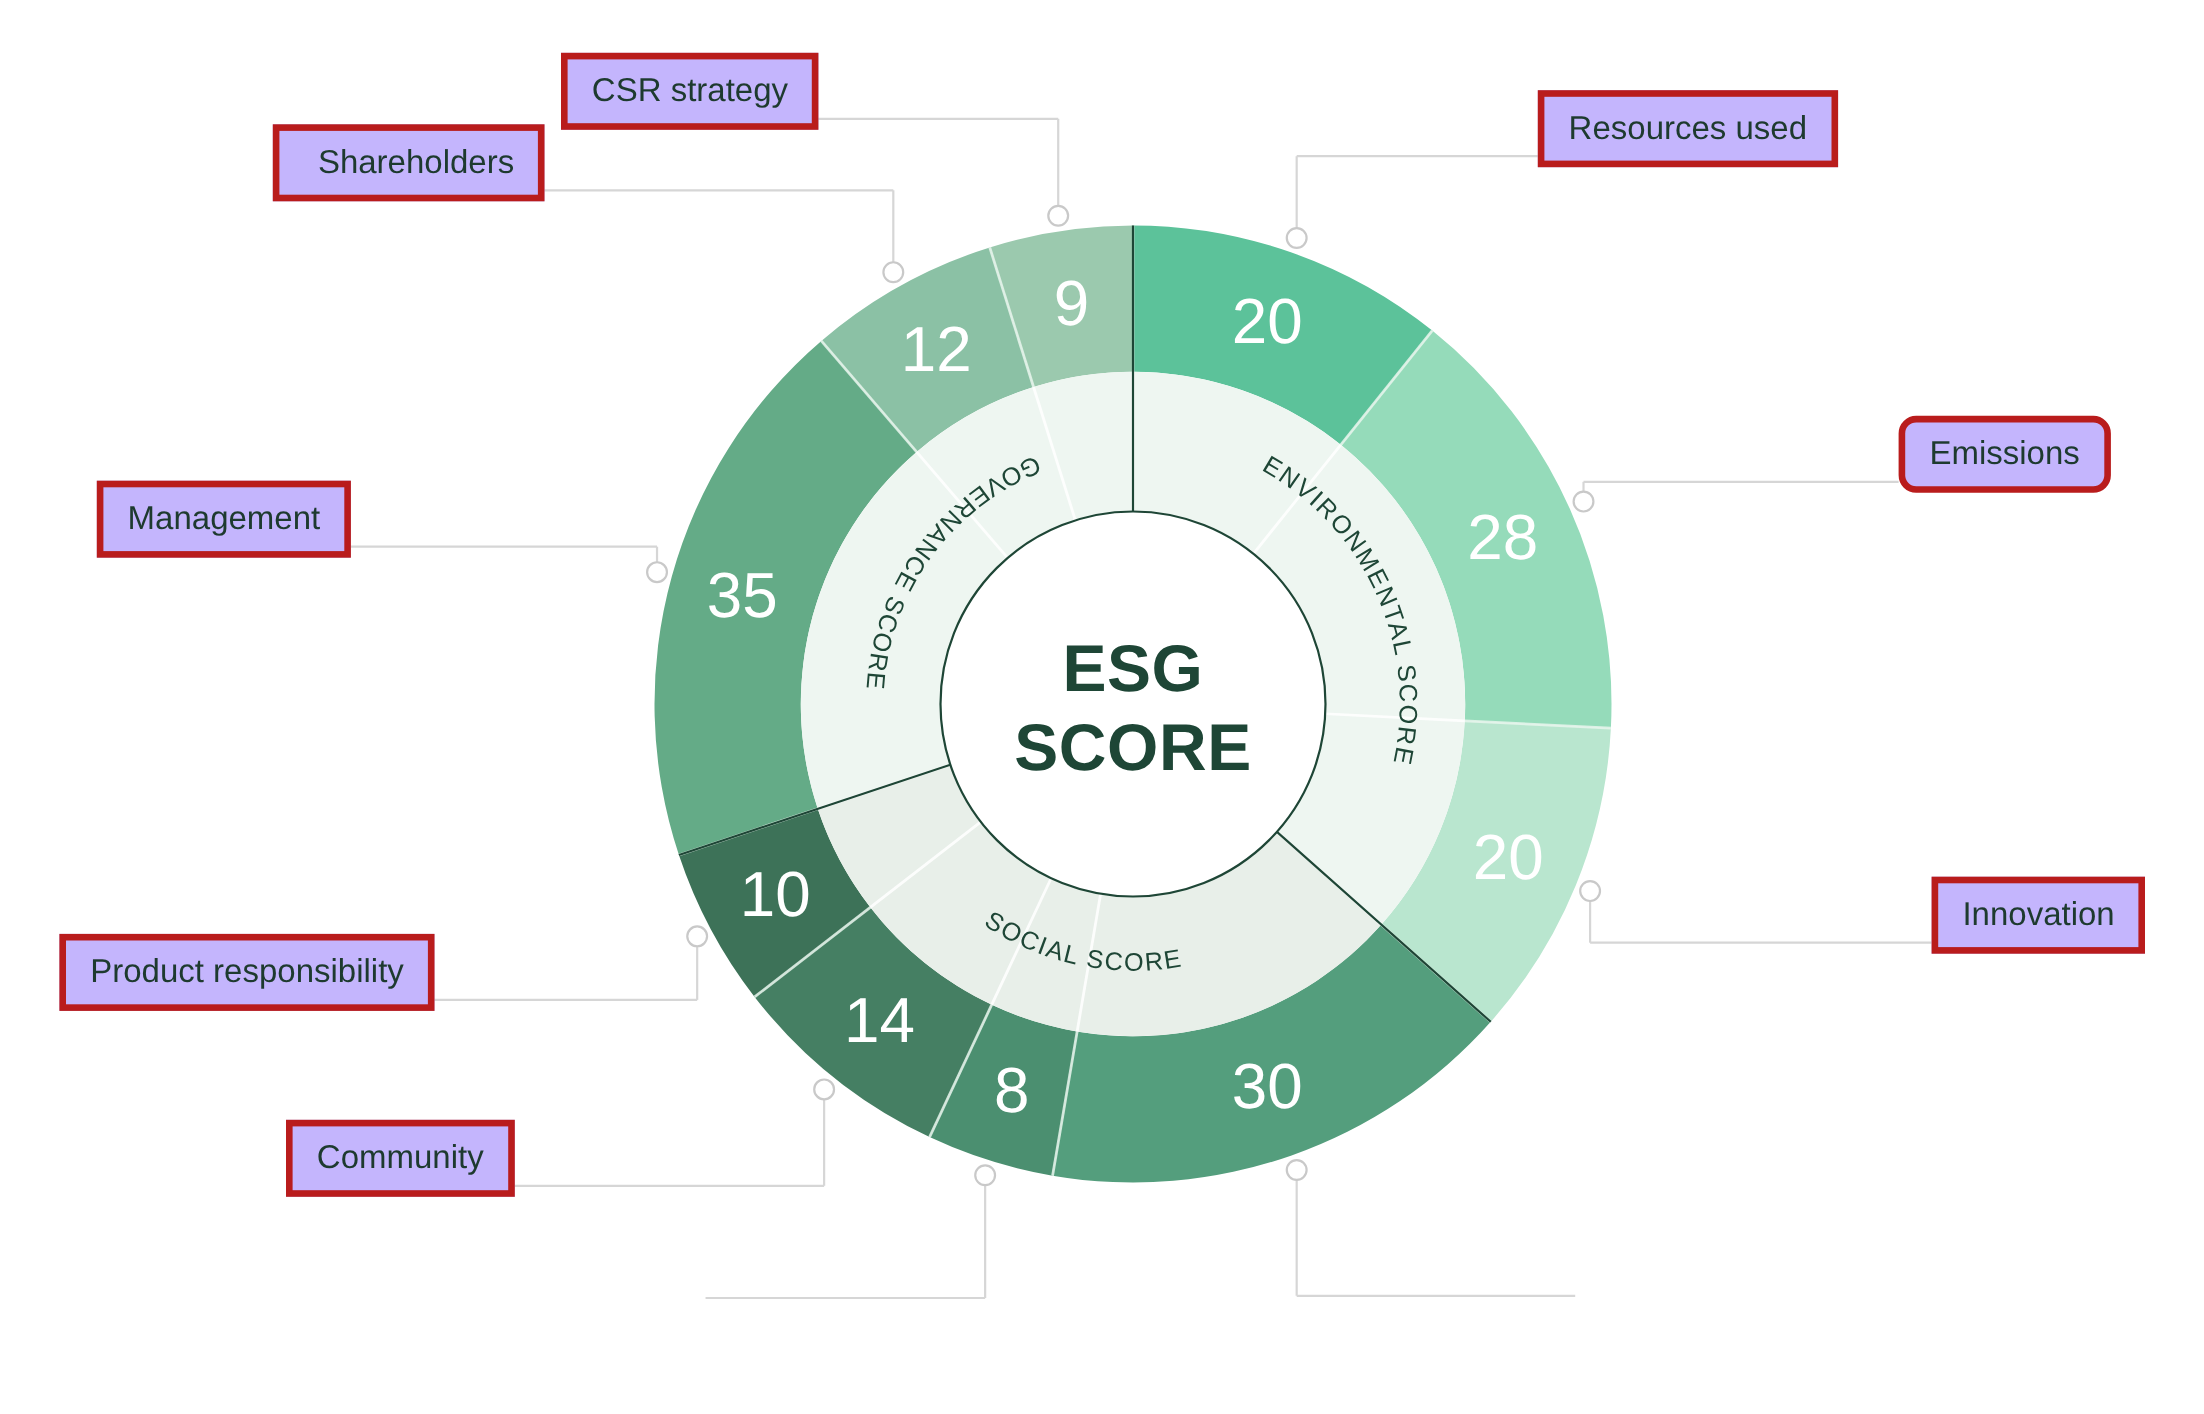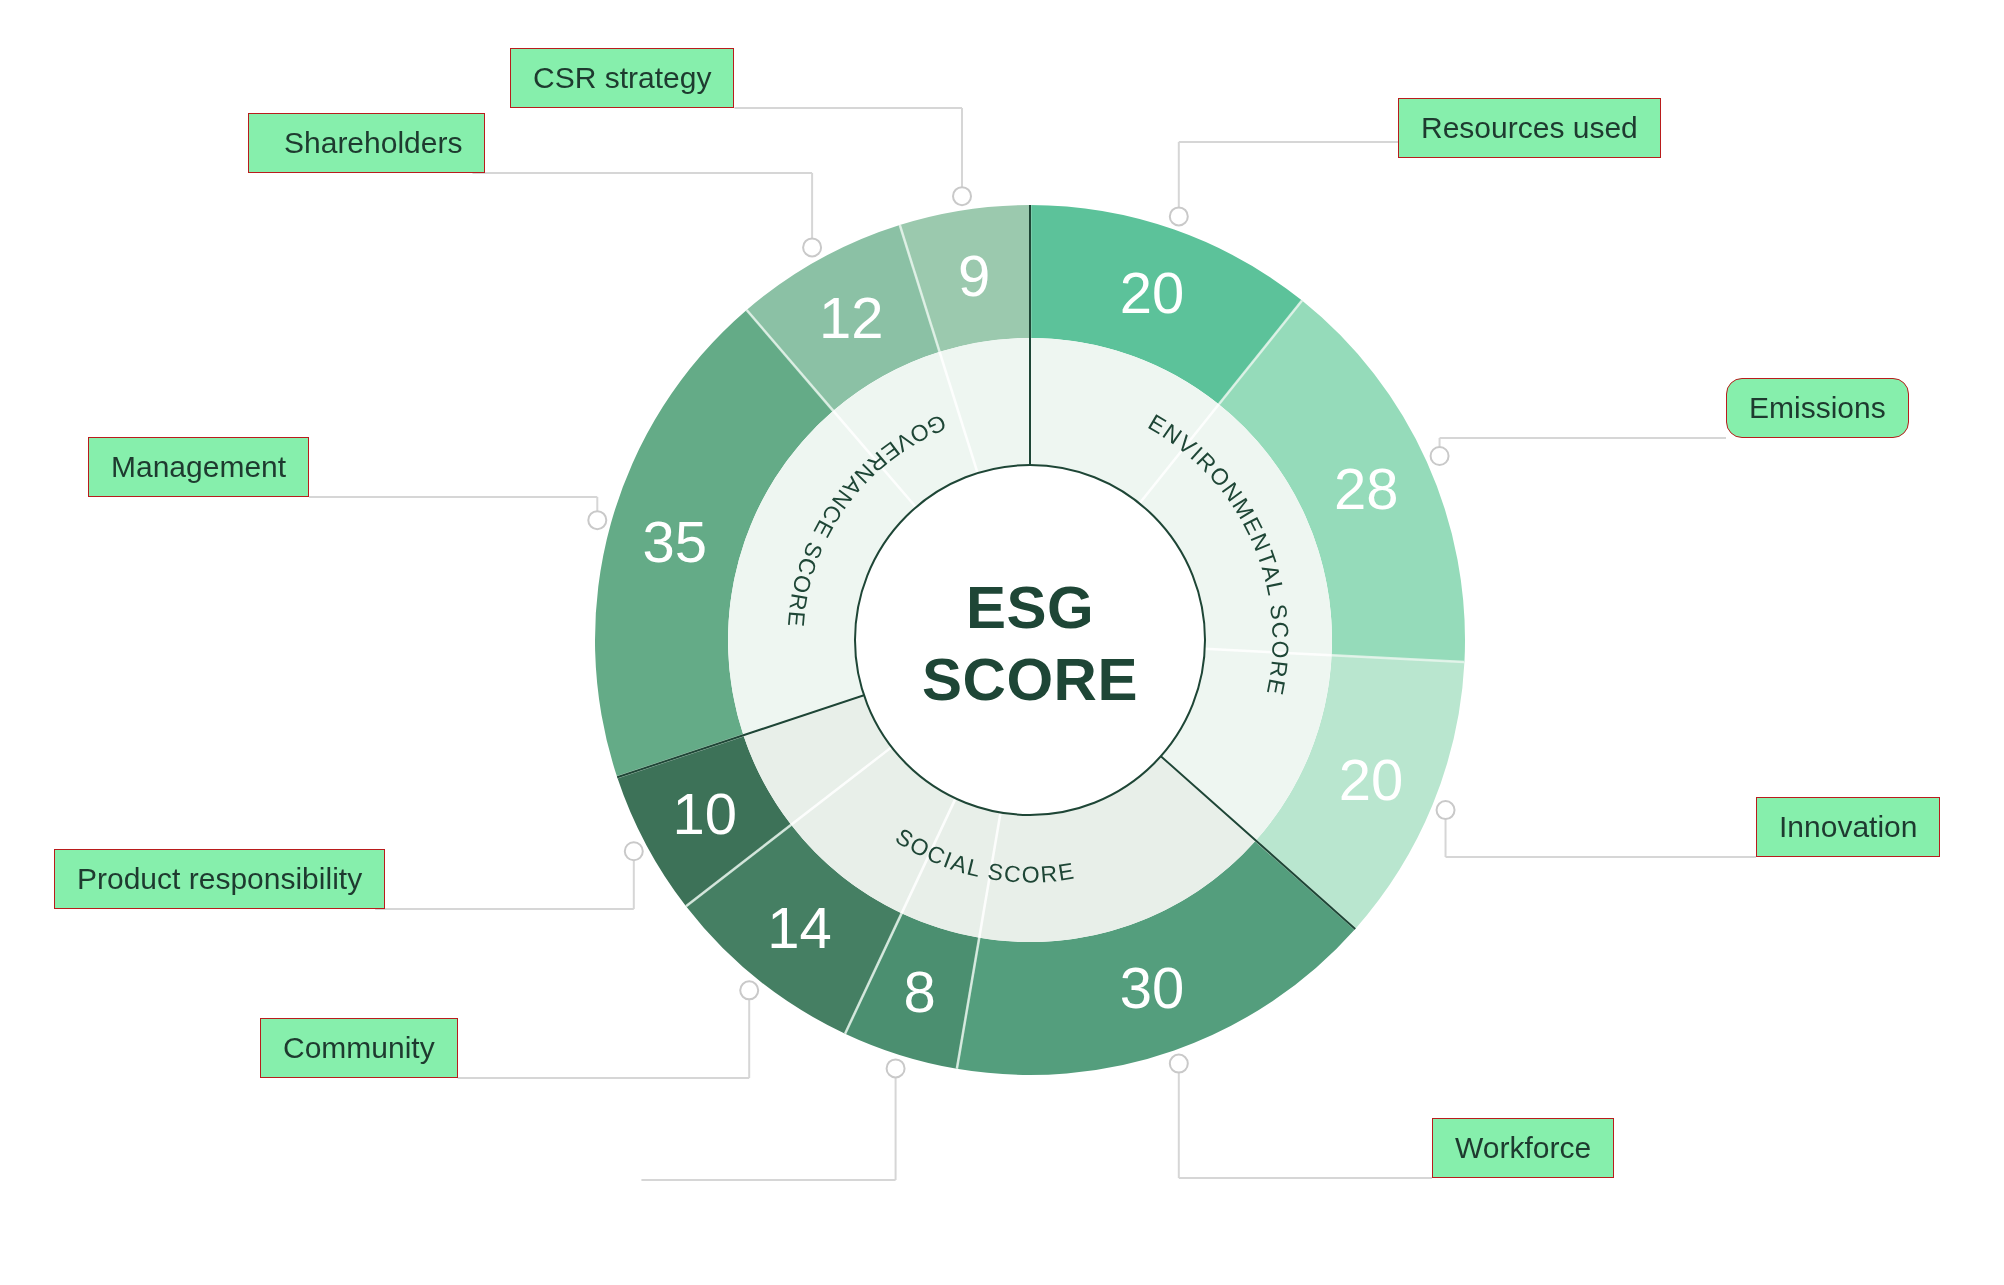--- a/index.html
+++ b/index.html
@@ -32,22 +32,22 @@
     font-family:"Liberation Sans", sans-serif;
     font-size:60px;
     font-weight:bold;
     text-anchor:middle;
     letter-spacing:0.5px;
   }
   .conn-line{stroke:#d6d6d6;stroke-width:2;fill:none;}
   .conn-dot{fill:#ffffff;stroke:#c9c9c9;stroke-width:2;}
   .label-box{
     position:absolute;
-    background:#86efac;
-    border:1px solid #b91c1c;
+    background:#c4b5fd;
+    border:6px solid #b91c1c;
     color:#1e3a2f;
     font-family:"Liberation Sans", sans-serif;
     font-size:30px;
     line-height:1;
     padding:14px 22px;
     white-space:nowrap;
     box-sizing:border-box;
   }
 </style>
 </head>
@@ -158,18 +158,17 @@
 
     <text class="center-title" x="1030" y="628">ESG</text>
     <text class="center-title" x="1030" y="700">SCORE</text>
   </svg>
 
   <div class="label-box" style="left:510px;top:48px;">CSR strategy</div>
   <div class="label-box" style="left:248px;top:113px;padding-left:35px;">Shareholders</div>
   <div class="label-box" style="left:88px;top:437px;">Management</div>
   <div class="label-box" style="left:54px;top:849px;">Product responsibility</div>
   <div class="label-box" style="left:260px;top:1018px;">Community</div>
-  <div class="label-box" style="left:1432px;top:1118px;">Workforce</div>
   <div class="label-box" style="left:1756px;top:797px;">Innovation</div>
   <div class="label-box" style="left:1726px;top:378px;border-radius:16px;">Emissions</div>
-  <div class="label-box" style="left:1398px;top:98px;">Resources used</div>
+  <div class="label-box" style="left:1398px;top:82px;">Resources used</div>
 
 </div>
 
 </body></html>

